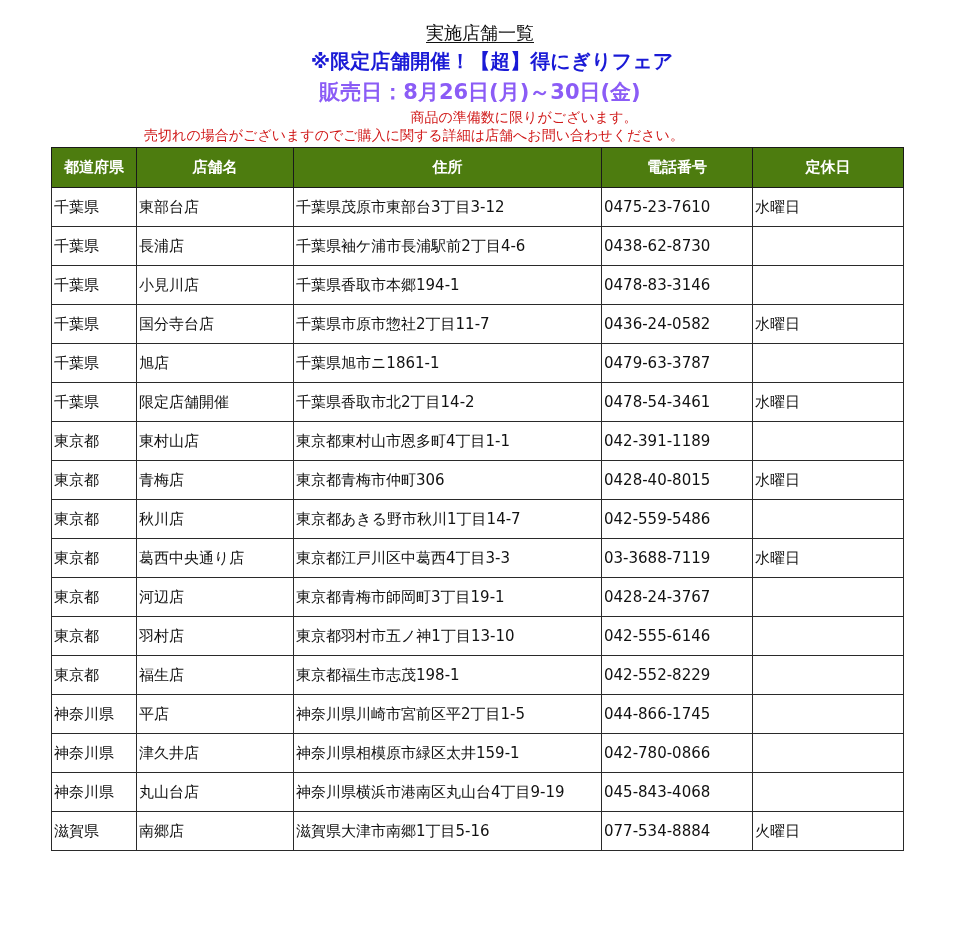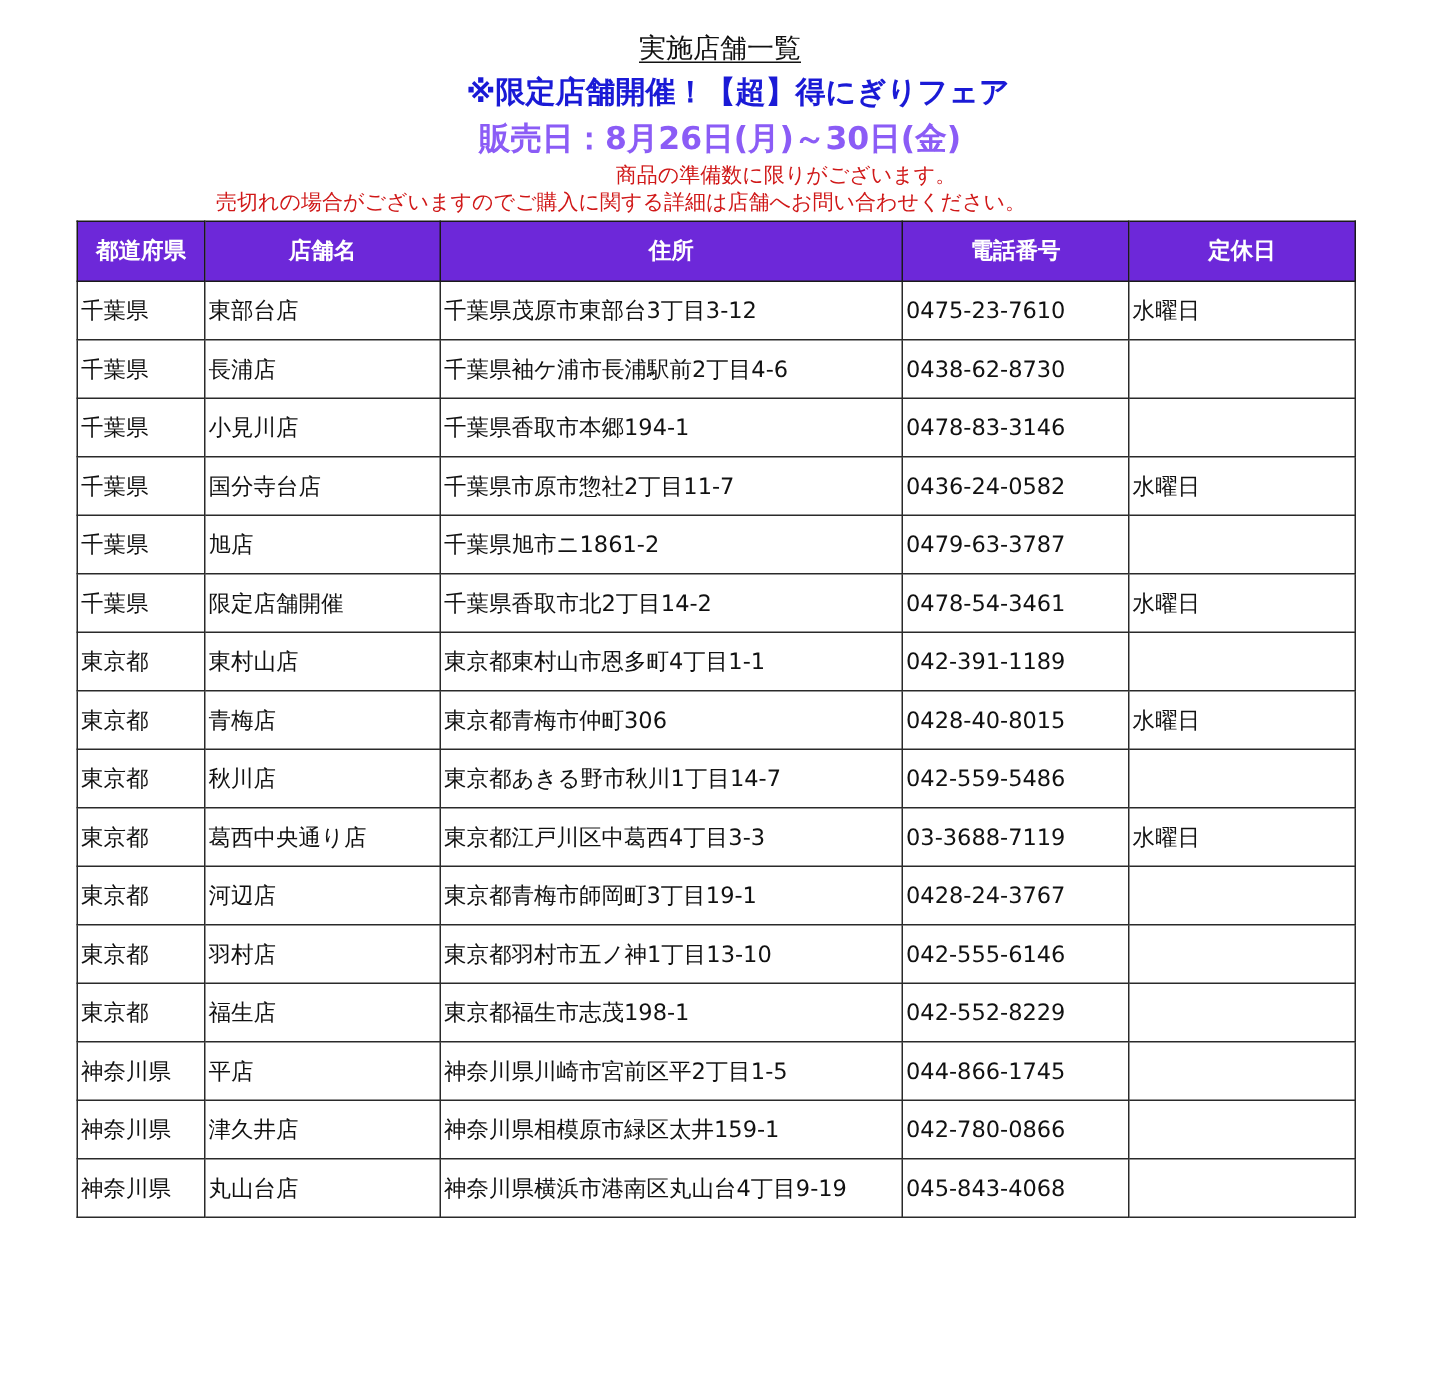--- a/index.html
+++ b/index.html
@@ -74,21 +74,21 @@
     table.stores {
       position: absolute;
       left: 51px;
       top: 147px;
       width: 852px;
       border-collapse: collapse;
       table-layout: fixed;
       font-size: 15px;
     }
     table.stores th {
-      background: #6d28d9;
+      background: #4d7c0f;
       color: #ffffff;
       font-weight: bold;
       height: 39px;
       padding: 0;
       text-align: center;
       border: 1px solid #1a1a1a;
       font-size: 15px;
     }
     table.stores td {
       height: 38px;
@@ -159,21 +159,21 @@
       <tr>
         <td>千葉県</td>
         <td>国分寺台店</td>
         <td>千葉県市原市惣社2丁目11-7</td>
         <td>0436-24-0582</td>
         <td>水曜日</td>
       </tr>
       <tr>
         <td>千葉県</td>
         <td>旭店</td>
-        <td>千葉県旭市ニ1861-2</td>
+        <td>千葉県旭市ニ1861-1</td>
         <td>0479-63-3787</td>
         <td></td>
       </tr>
       <tr>
         <td>千葉県</td>
         <td>限定店舗開催</td>
         <td>千葉県香取市北2丁目14-2</td>
         <td>0478-54-3461</td>
         <td>水曜日</td>
       </tr>
@@ -240,14 +240,21 @@
         <td>042-780-0866</td>
         <td></td>
       </tr>
       <tr>
         <td>神奈川県</td>
         <td>丸山台店</td>
         <td>神奈川県横浜市港南区丸山台4丁目9-19</td>
         <td>045-843-4068</td>
         <td></td>
       </tr>
+      <tr>
+        <td>滋賀県</td>
+        <td>南郷店</td>
+        <td>滋賀県大津市南郷1丁目5-16</td>
+        <td>077-534-8884</td>
+        <td>火曜日</td>
+      </tr>
     </tbody>
 </table>
 
 </body></html>

